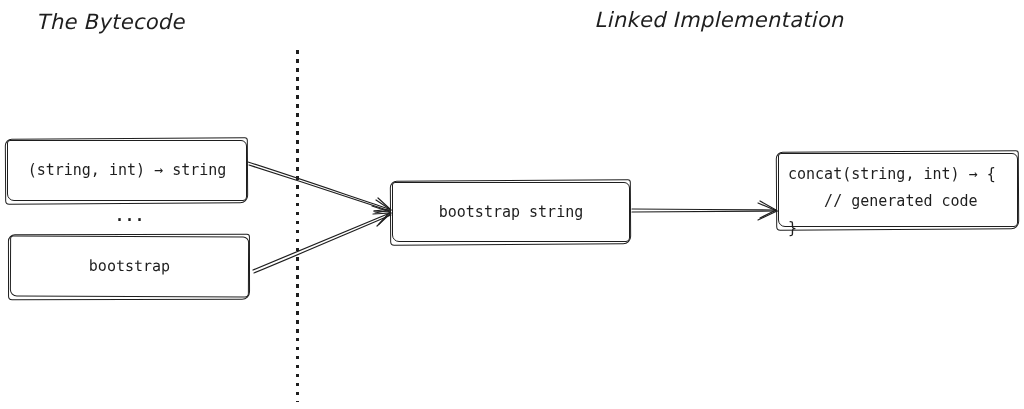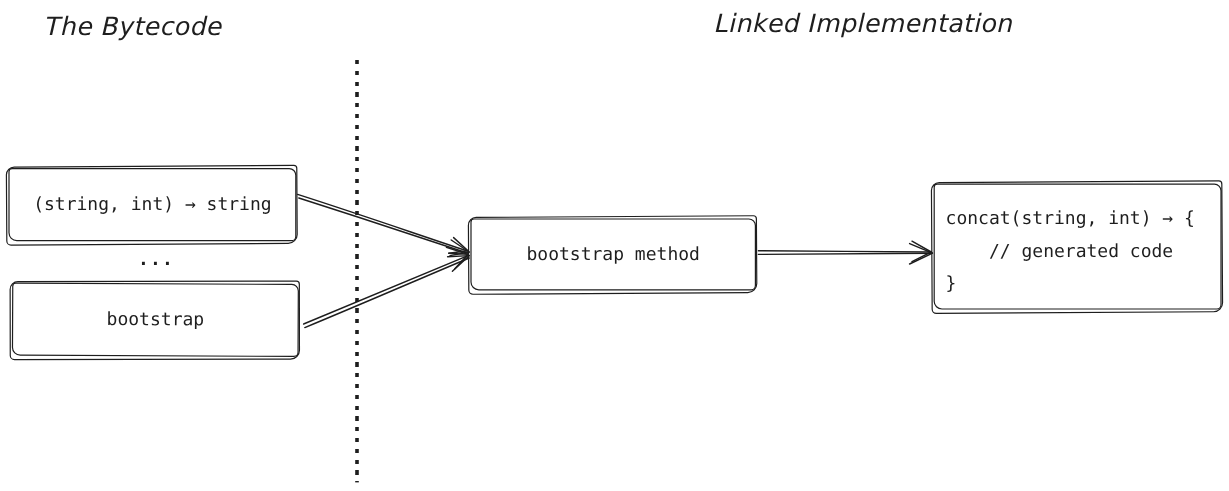--- a/index.html
+++ b/index.html
@@ -53,22 +53,22 @@
     inset: -3px -2px -4px -3px;
     border: 1.1px solid #1e1e1e;
     border-radius: 7px 3px 8px 4px;
     transform: rotate(-0.35deg);
     pointer-events: none;
   }
   .box-method-type { left: 7px;   top: 140px; width: 240px; height: 61px; }
   .box-arguments   { left: 10px;  top: 236px; width: 239px; height: 61px; transform: rotate(0.25deg); }
   .box-bootstrap   { left: 392px; top: 182px; width: 238px; height: 60px; }
   .box-generated   {
-    left: 778px; top: 153px; width: 240px; height: 105px;
-    align-items: center; justify-content: flex-start;
+    left: 778px; top: 153px; width: 240px; height: 74px;
+    align-items: flex-start; justify-content: flex-start;
   }
   .box-generated .code {
     white-space: pre;
     text-align: left;
     padding: 7px 0 0 9px;
     line-height: 27px;
     font-size: 15px;
   }
   .ellipsis {
     position: absolute;
@@ -103,21 +103,21 @@
     <span>(string, int) → string</span>
   </div>
 
   <div class="ellipsis">...</div>
 
   <div class="sketchbox box-arguments">
     <span>bootstrap</span>
   </div>
 
   <div class="sketchbox box-bootstrap">
-    <span>bootstrap method</span>
+    <span>bootstrap string</span>
   </div>
 
   <div class="sketchbox box-generated">
     <span class="code">concat(string, int) → {
     // generated code
 }</span>
   </div>
 
   <svg class="arrows" width="1024" height="409" viewBox="0 0 1024 409">
     <g stroke="#1e1e1e" stroke-width="1.2" fill="none" stroke-linecap="round">

